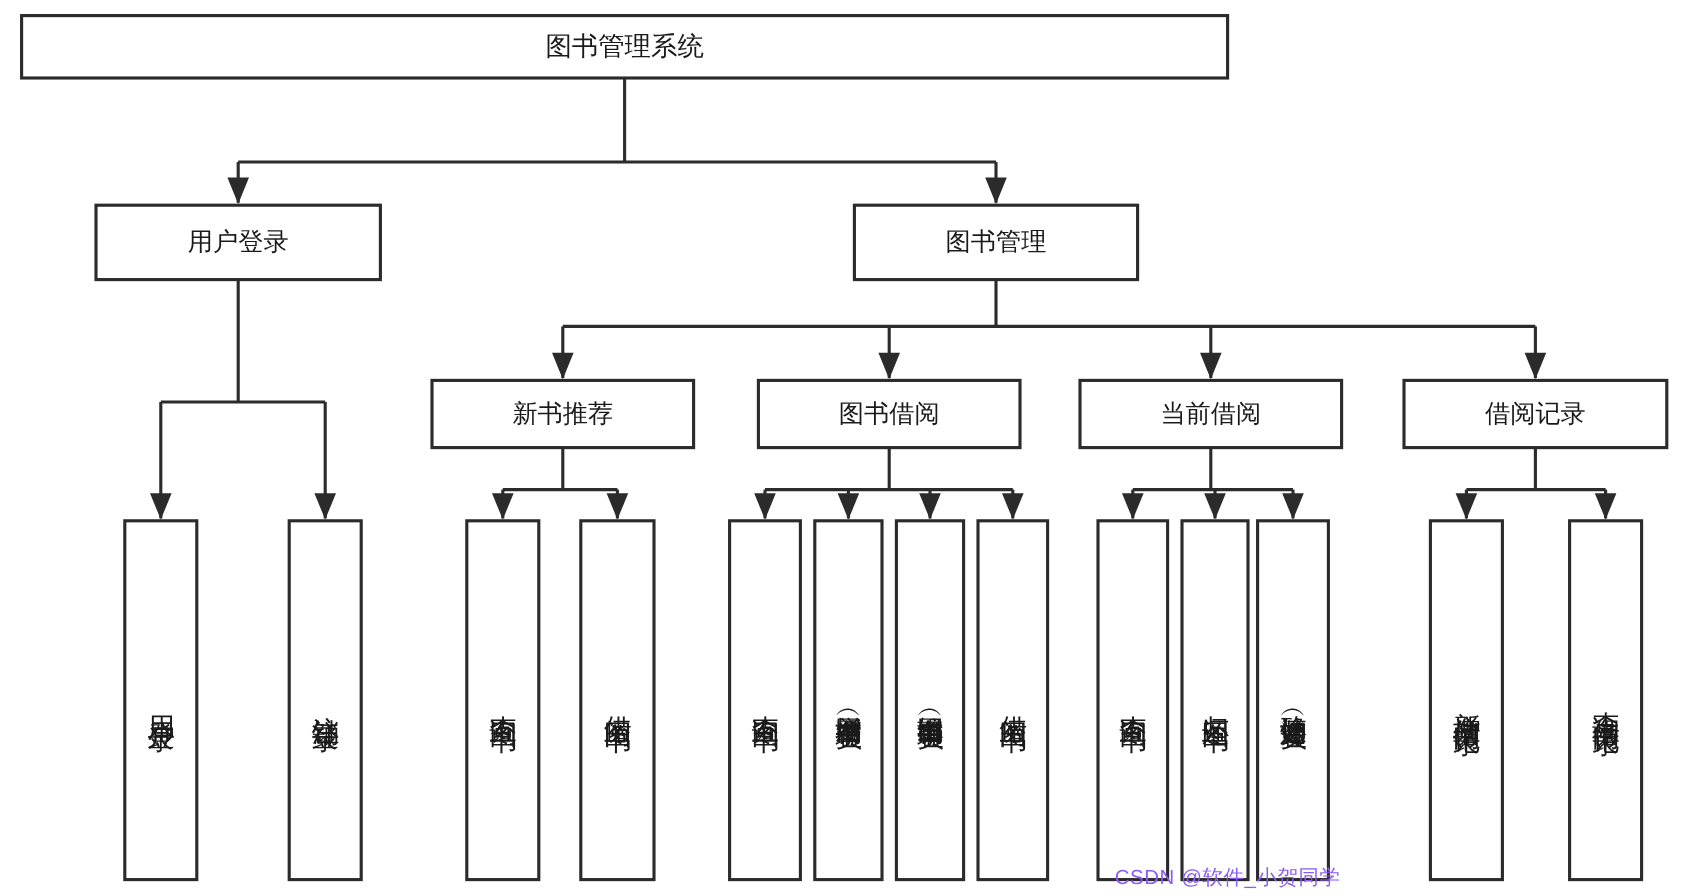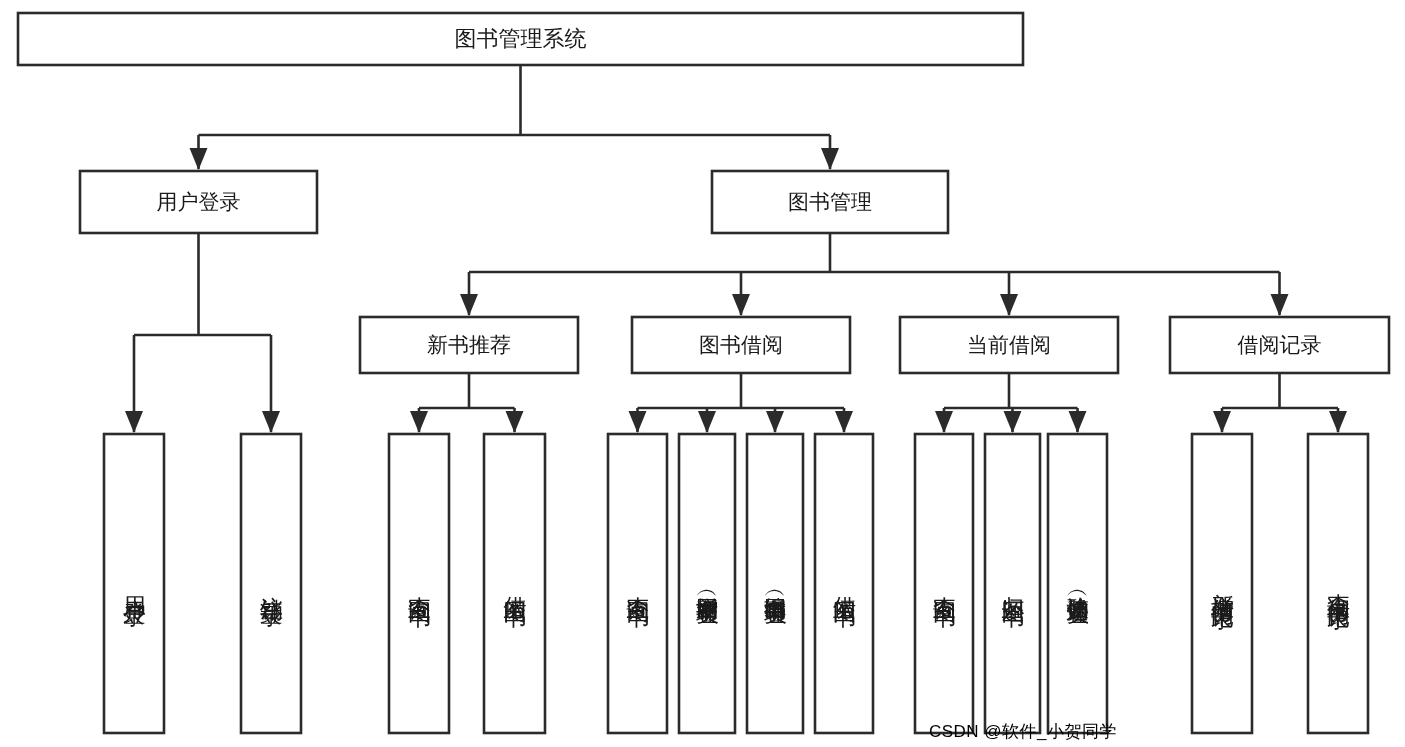--- a/index.html
+++ b/index.html
@@ -72,21 +72,21 @@
     color: #1a1a1a;
     white-space: nowrap;
     text-align: center;
   }
   .watermark {
     position: absolute;
     right: 8px;
     bottom: 4px;
     font-family: "Liberation Sans", "DejaVu Sans", sans-serif;
     font-size: 17px;
-    color: #000000;
+    color: #8b5cf6;
     letter-spacing: 0.5px;
     white-space: nowrap;
   }
 </style>
 </head>
 <body>
 
 <div id="diagram-root">
 
   <svg class="diagram" viewBox="0 0 1405 747">

